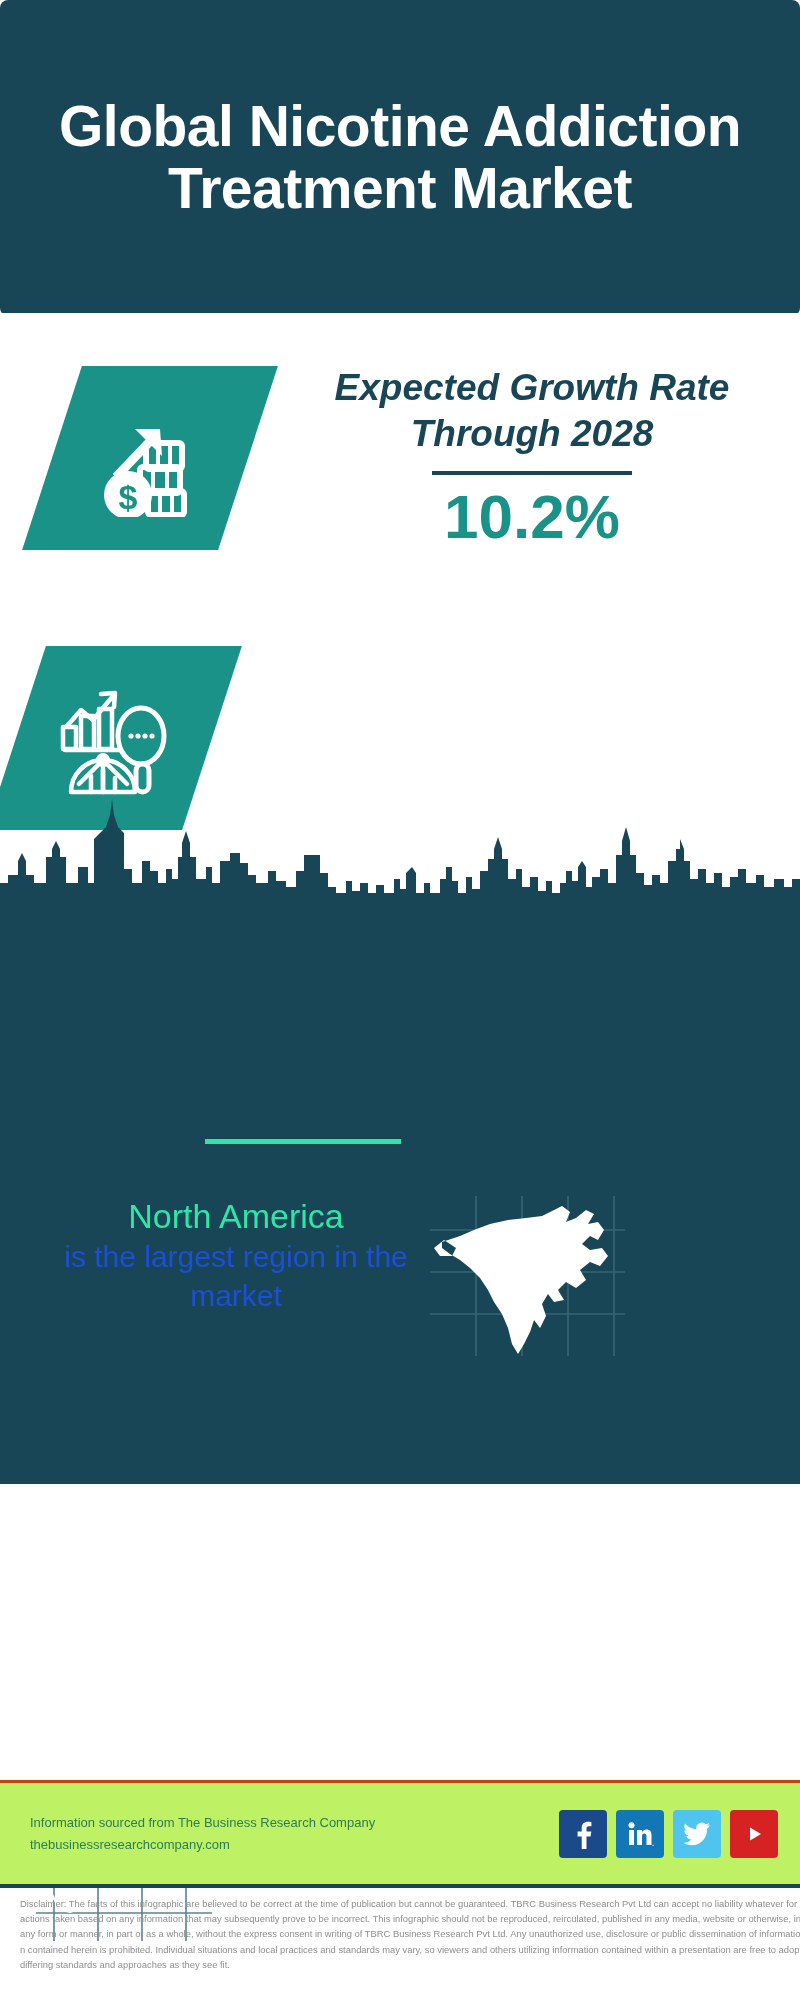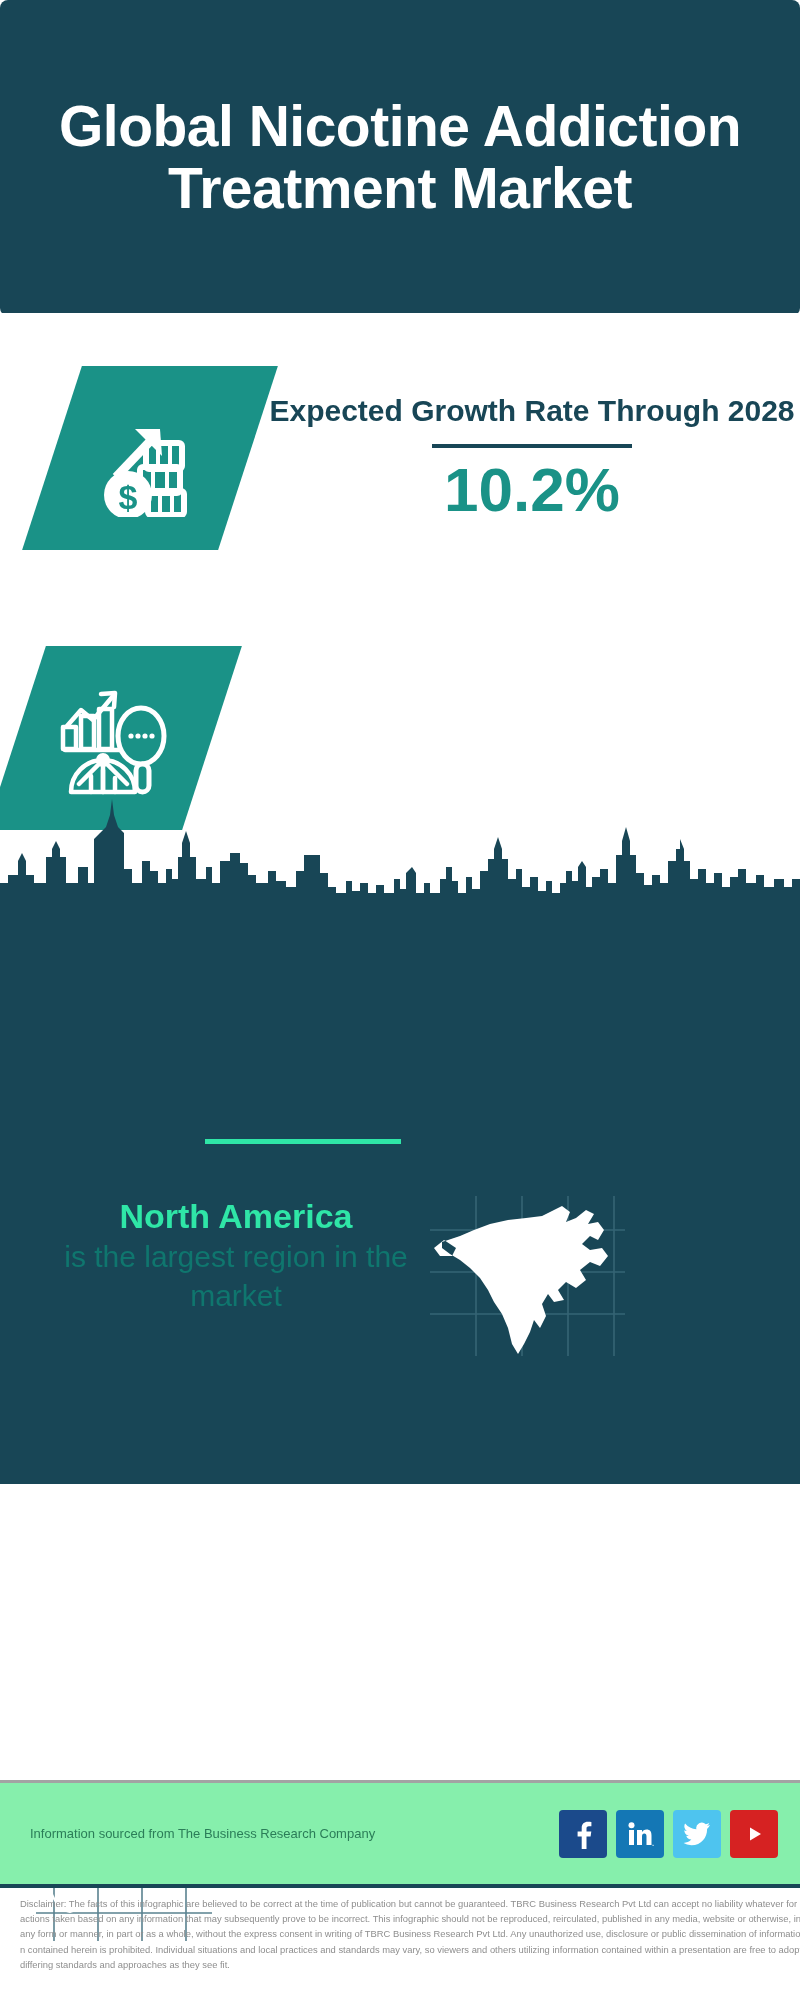--- a/index.html
+++ b/index.html
@@ -41,21 +41,21 @@
     width:196px; height:184px;
     background:#1a9287;
     transform:skewX(-18deg);
     display:flex; align-items:center; justify-content:center;
     flex:0 0 auto;
   }
   .para-inner { transform:skewX(18deg); display:flex; align-items:center; justify-content:center; }
 
   .stat-text { flex:1 1 auto; text-align:center; }
   .stat-label {
-    color:#184656; font-size:30px; font-weight:bold; line-height:1.25;
+    color:#184656; font-size:37px; font-weight:bold; line-height:1.25;font-style:italic;
   }
   .stat-rule {
     width:200px; height:4px; background:#184656; margin:14px auto 8px;
   }
   .stat-value {
     color:#1a9287; font-size:62px; font-weight:bold; line-height:1.1;
   }
 
   .badge-left  { margin-left:52px; margin-right:16px; }
   .badge-right { margin-right:52px; margin-left:16px; }
@@ -77,35 +77,35 @@
     color:#ffffff; font-size:25px; font-weight:bold; line-height:1.27;
   }
   .green-divider {
     position:absolute; left:205px; top:1139px; width:196px; height:5px;
     background:#2fe6a7;
   }
 
   .region-block {
     position:absolute; left:36px; top:1196px; width:400px; text-align:center;
   }
-  .region-name { color:#2fe6a7; font-size:34px; font-weight:bold; line-height:1.2; }
-  .region-sub  { color:#0f766e; font-size:30px; line-height:1.3; }
+  .region-name { color:#2fe6a7; font-size:34px; font-weight:normal; line-height:1.2; }
+  .region-sub  { color:#1d4ed8; font-size:30px; line-height:1.3; }
 
   .pipe-wrap { position:absolute; left:36px; top:918px; width:176px; height:130px; }
   .map-wrap  { position:absolute; left:430px; top:1196px; width:195px; height:160px; }
 
   
   .footer {
     position:absolute; left:0; top:1424px; width:800px; height:60px;
     background:#184656;
   }
   .source-bar {
     position:absolute; left:0; top:1780px; width:800px; height:104px;
-    background:#86efac;
-    border-top:3px solid #a3a3a3;
+    background:#bef264;
+    border-top:3px solid #c2410c;
     display:flex; align-items:center;
   }
   .source-text { margin-left:30px; color:#2b7d58; font-size:13px; line-height:1.65; flex:1 1 auto;}
   .socials { display:flex; gap:9px; margin-right:22px; }
   .social {
     width:48px; height:48px; border-radius:4px;
     display:flex; align-items:center; justify-content:center;
   }
   .s-fb { background:#1b4a8b; }
   .s-li { background:#1477b5; }
@@ -284,20 +284,21 @@
         M14 44 L4 52 L10 60 L22 60 L26 52 Z
         M108 36 L118 30 L126 36 L120 44 L110 44 Z"></path>
     </svg>
   </div>
 
   <div class="footer"></div>
 
   <div class="source-bar">
     <div class="source-text">
       <div>Information sourced from The Business Research Company</div>
+      <div>thebusinessresearchcompany.com</div>
     </div>
     <div class="socials">
       <div class="social s-fb">
         <svg width="26" height="30" viewBox="0 0 26 30">
           <path fill="#fff" d="M16.5 30 V17.5 H20.6 L21.3 12.6 H16.5 V9.6 C16.5 8.2 16.9 7.3 18.9 7.3 H21.4 V3
             C21 2.95 19.5 2.8 17.8 2.8 C14.2 2.8 11.7 5 11.7 9.1 V12.6 H7.6 V17.5 H11.7 V30 Z"></path>
         </svg>
       </div>
       <div class="social s-li">
         <svg width="28" height="28" viewBox="0 0 28 28">

